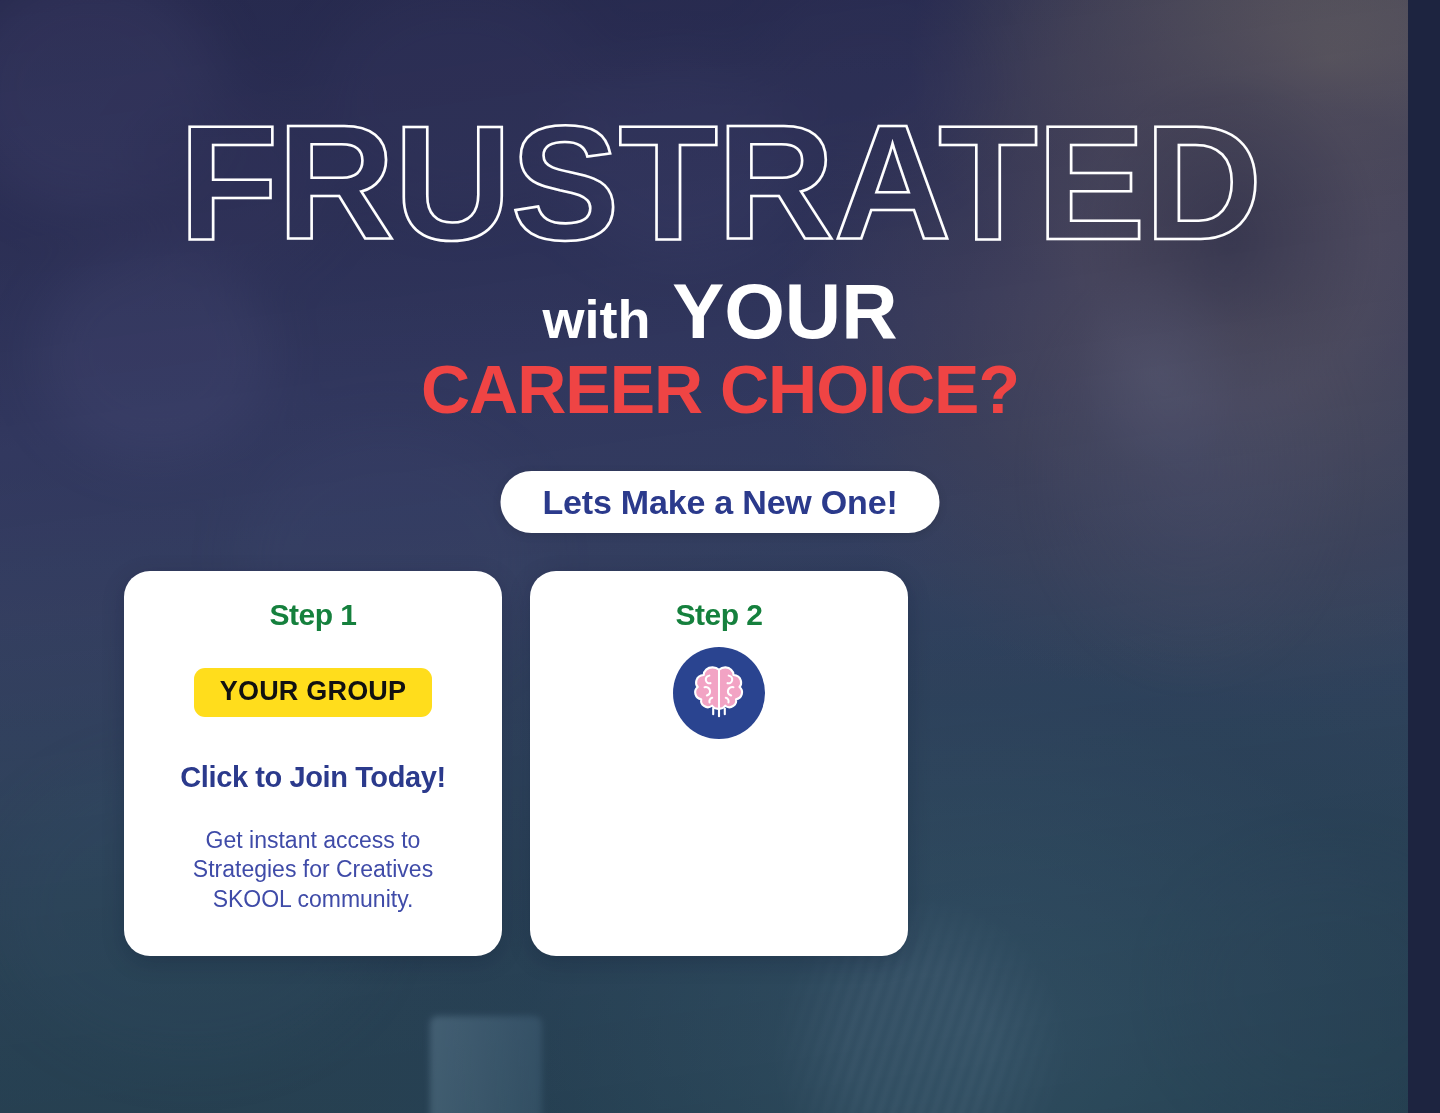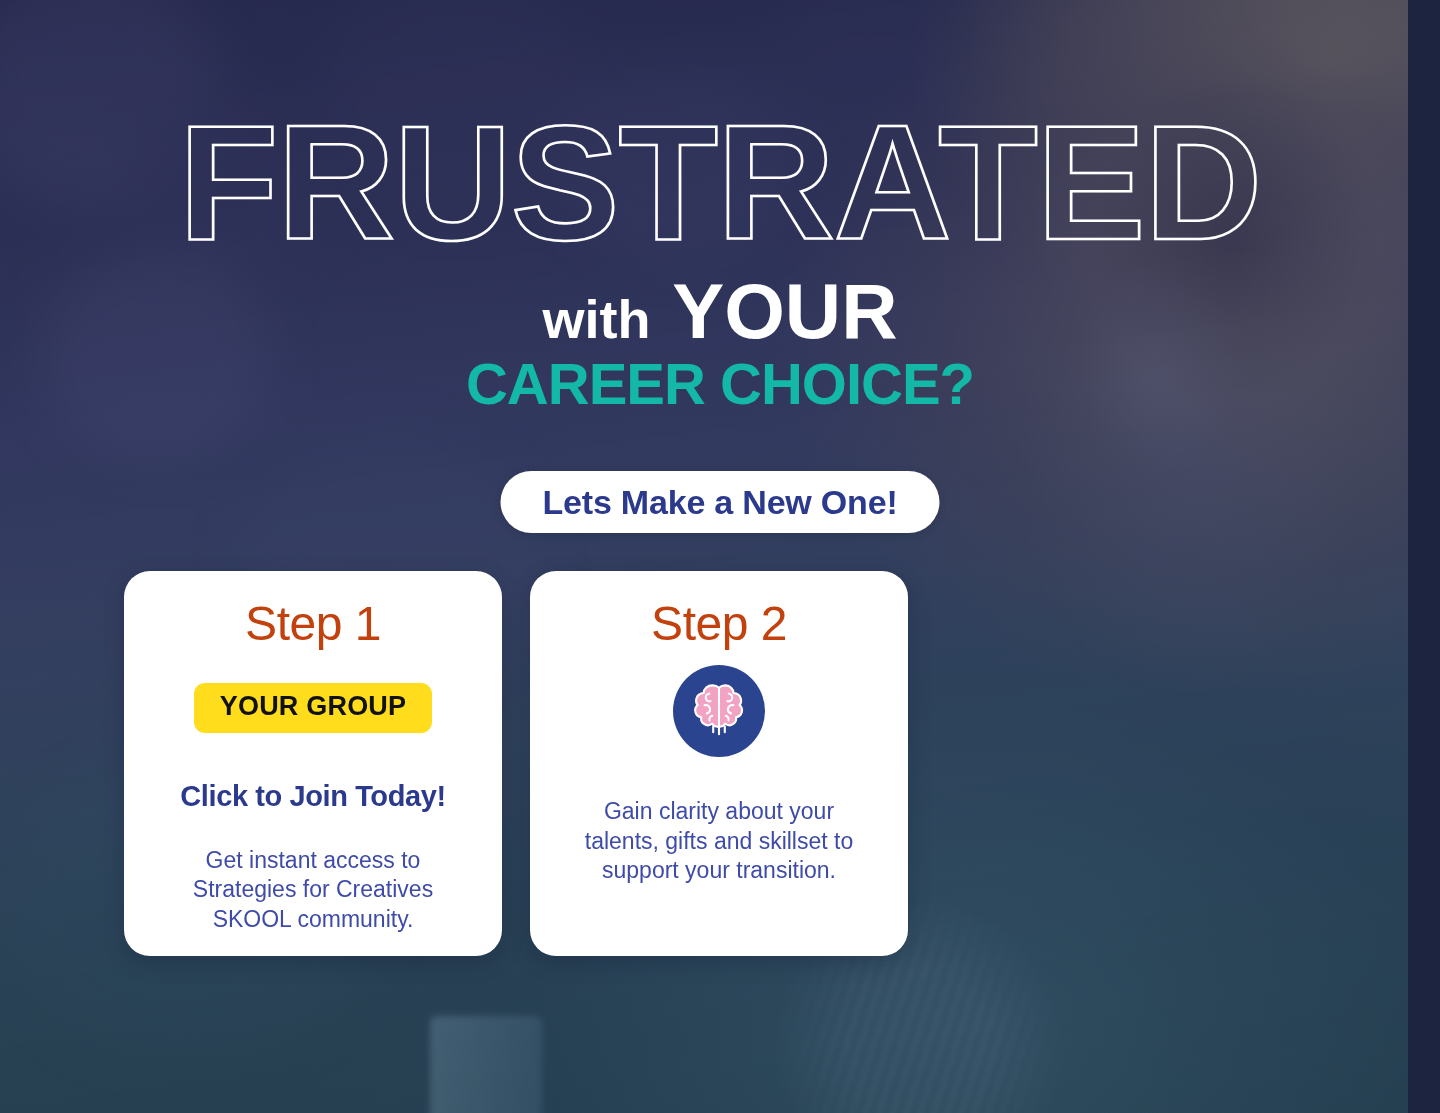--- a/index.html
+++ b/index.html
@@ -65,21 +65,21 @@
   .title-row2{
     position:absolute;left:50%;transform:translateX(-50%);
     top:272px;width:1010px;text-align:center;
     font-size:78px;line-height:1;font-weight:700;color:#ffffff;
     white-space:nowrap;
   }
   .title-row2 .lc{font-size:54px;margin-top:48px;}
   .title-row3{
     position:absolute;left:50%;transform:translateX(-50%);
     top:355px;width:1100px;text-align:center;
-    font-size:58px;line-height:1;font-weight:700;color:#14b8a6;
+    font-size:68px;line-height:1;font-weight:700;color:#ef4444;
     letter-spacing:-1px;white-space:nowrap;
   }
 
   .pill{
     position:absolute;left:50%;transform:translateX(-50%);
     top:471px;height:62px;
     display:flex;align-items:center;justify-content:center;
     padding:0 42px;
     background:#ffffff;border-radius:34px;
     color:#2b3a8c;font-size:34px;font-weight:700;letter-spacing:-.2px;
@@ -94,21 +94,21 @@
   }
   .card{
     width:378px;height:385px;
     background:#ffffff;border-radius:26px;
     box-sizing:border-box;
     padding:28px 22px 22px;
     display:flex;flex-direction:column;align-items:center;
     box-shadow:0 6px 22px rgba(10,14,40,.22);
   }
   .card-step{
-    font-size:48px;font-weight:400;color:#c2410c;letter-spacing:-.5px;
+    font-size:30px;font-weight:700;color:#15803d;letter-spacing:-.5px;
     line-height:1.05;
   }
 
   .media{
     height:108px;display:flex;align-items:center;justify-content:center;
     margin-top:8px;
   }
   .join-btn{
     background:#ffdd1c;color:#111111;
     font-size:27px;font-weight:700;letter-spacing:.2px;
@@ -117,21 +117,21 @@
     line-height:1.1;cursor:pointer;
   }
   .icon-circle{
     width:92px;height:92px;border-radius:50%;
     background:#2a4490;display:flex;align-items:center;justify-content:center;
   }
 
   .card-title{
     font-size:29px;font-weight:700;color:#2b3a8c;letter-spacing:-.4px;
     text-align:center;line-height:1.15;
-    margin-top:22px;
+    margin-top:14px;
   }
   .card-body{
     margin-top:32px;
     font-size:23px;line-height:1.28;color:#3f4ba8;
     text-align:center;font-weight:400;
     white-space:pre-line;
   }
 </style>
 </head>
 <body>
@@ -199,20 +199,17 @@
               </g>
               <g stroke="#ffffff" stroke-width="2.2" stroke-linecap="round">
                 <path d="M26 45v6"></path>
                 <path d="M32 45v8"></path>
                 <path d="M38 45v6"></path>
               </g>
             </g>
           </svg>
         </div>
       </div>
-      <div class="card-body">Gain clarity about your
-talents, gifts and skillset to
-support your transition.</div>
     </div>
 
 
   </div>
 </div>
 
 </body></html>

